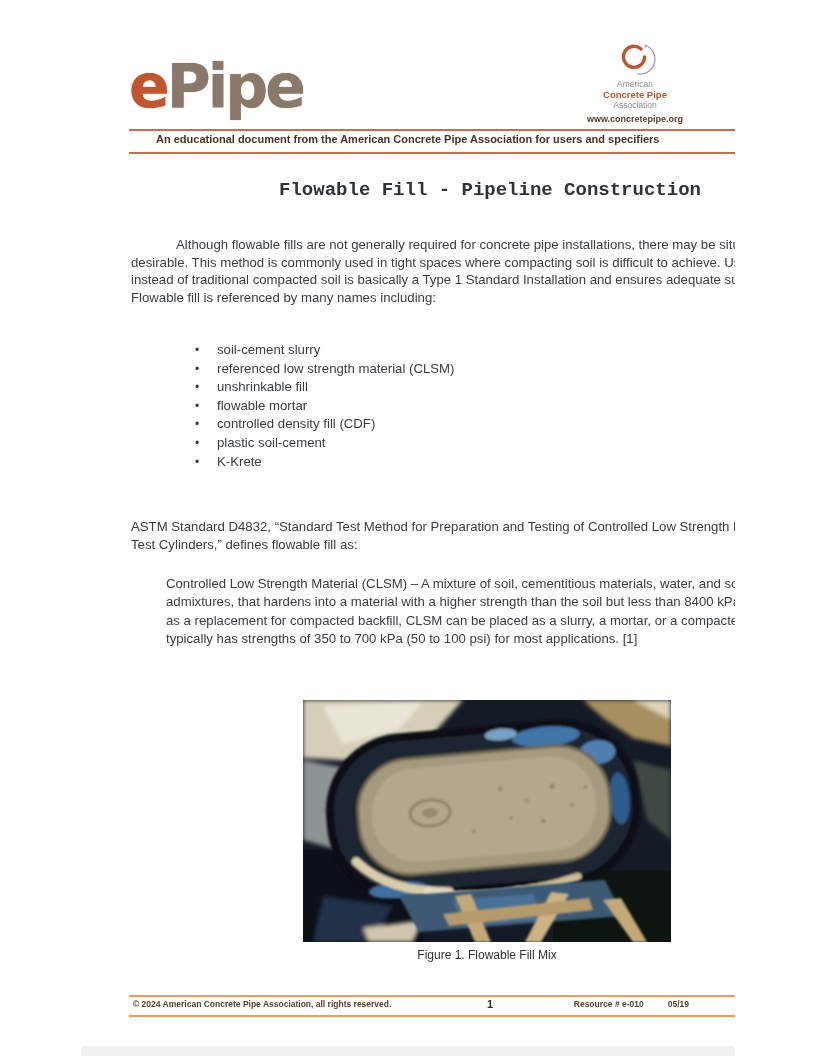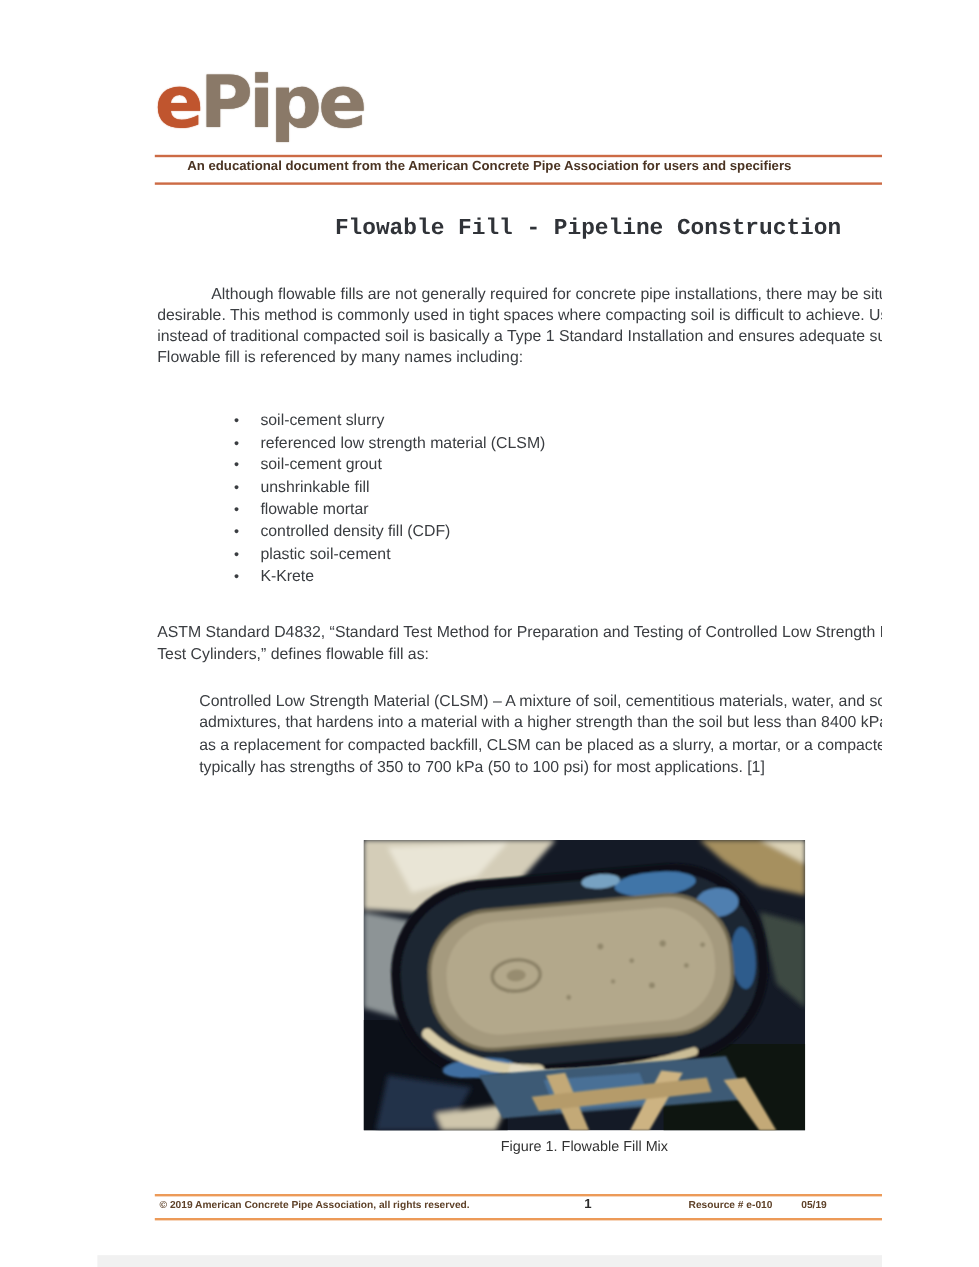--- a/index.html
+++ b/index.html
@@ -88,33 +88,43 @@
 </style>
 </head>
 <body>
 
 <div class="page">
 
   <div class="brand">
     <span class="e1">e</span><span class="rest">Pipe</span>
   </div>
 
+  <div class="org-logo">
+    <svg class="swoosh" width="42" height="36" viewBox="0 0 42 36">
+      <path d="M 27,7 A 10.5,10.5 0 1 0 30.5,15" fill="none" stroke="#c0552e" stroke-width="3.4" stroke-linecap="round"></path>
+      <path d="M 31,3 A 15,15 0 0 1 24,32" fill="none" stroke="#9a9a9a" stroke-width="1.3" fill-opacity="0" stroke-linecap="round"></path>
+      <circle cx="31.5" cy="4.5" r="1" fill="#9a9a9a"></circle>
+    </svg>
+    <div class="org-line1">American</div>
+    <div class="org-line2">Concrete Pipe</div>
+    <div class="org-line3">Association</div>
+    <div class="org-url">www.concretepipe.org</div>
+  </div>
 
   <div class="rule rule-top"></div>
   <div class="banner-text">An educational document from the American Concrete Pipe Association for users and specifiers</div>
   <div class="rule rule-mid"></div>
 
   <div class="doc-title">Flowable Fill - Pipeline Construction</div>
 
   <p class="body-text intro">Although flowable fills are not generally required for concrete pipe installations, there may be situations where it is desirable. This method is commonly used in tight spaces where compacting soil is difficult to achieve. Using flowable fill instead of traditional compacted soil is basically a Type 1 Standard Installation and ensures adequate support for the pipe. Flowable fill is referenced by many names including:</p>
 
   <ul class="body-text name-list">
     <li><span>soil-cement slurry</span></li>
     <li><span>referenced low strength material (CLSM)</span></li>
-    <li><span>soil-cement grout</span></li>
     <li><span>unshrinkable fill</span></li>
     <li><span>flowable mortar</span></li>
     <li><span>controlled density fill (CDF)</span></li>
     <li><span>plastic soil-cement</span></li>
     <li><span>K-Krete</span></li>
   </ul>
 
   <p class="body-text astm">ASTM Standard D4832, “Standard Test Method for Preparation and Testing of Controlled Low Strength Material (CLSM) Test Cylinders,” defines flowable fill as:</p>
 
   <p class="body-text quote">Controlled Low Strength Material (CLSM) – A mixture of soil, cementitious materials, water, and sometimes admixtures, that hardens into a material with a higher strength than the soil but less than 8400 kPa (1200 psi). Used as a replacement for compacted backfill, CLSM can be placed as a slurry, a mortar, or a compacted material and typically has strengths of 350 to 700 kPa (50 to 100 psi) for most applications. [1]</p>
@@ -188,21 +198,21 @@
         <polygon points="140,214 286,198 290,210 146,226" fill="#b59b6b"></polygon>
         <polygon points="300,200 330,242 344,242 318,198" fill="#c3a977"></polygon>
       </g>
     </svg>
   </div>
 
   <div class="figure-caption">Figure 1. Flowable Fill Mix</div>
 
   <div class="frule frule-top"></div>
   <div class="footer-page">1</div>
-  <div class="footer-copy">© 2019 American Concrete Pipe Association, all rights reserved.</div>
+  <div class="footer-copy">© 2024 American Concrete Pipe Association, all rights reserved.</div>
   <div class="footer-right">
     <span>Resource # e-010</span>
     <span>05/19</span>
   </div>
   <div class="frule frule-bot"></div>
 
   <div class="page-edge"></div>
 </div>
 
 </body></html>

